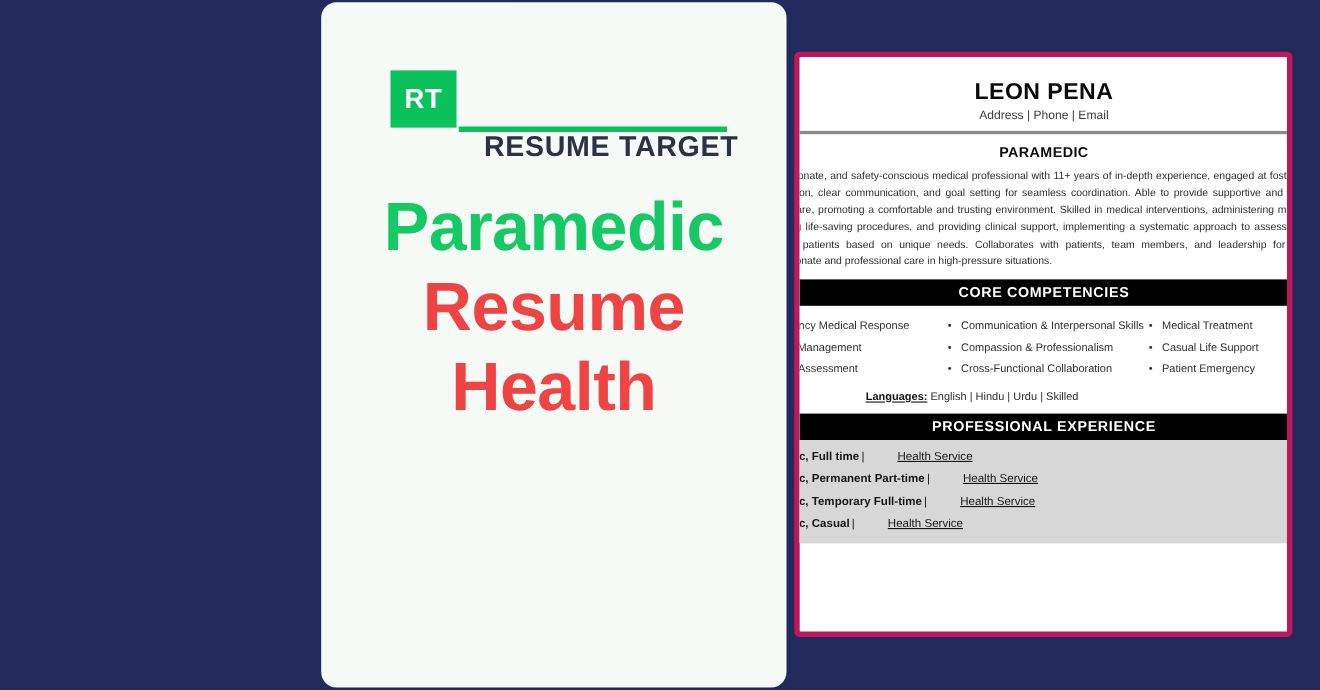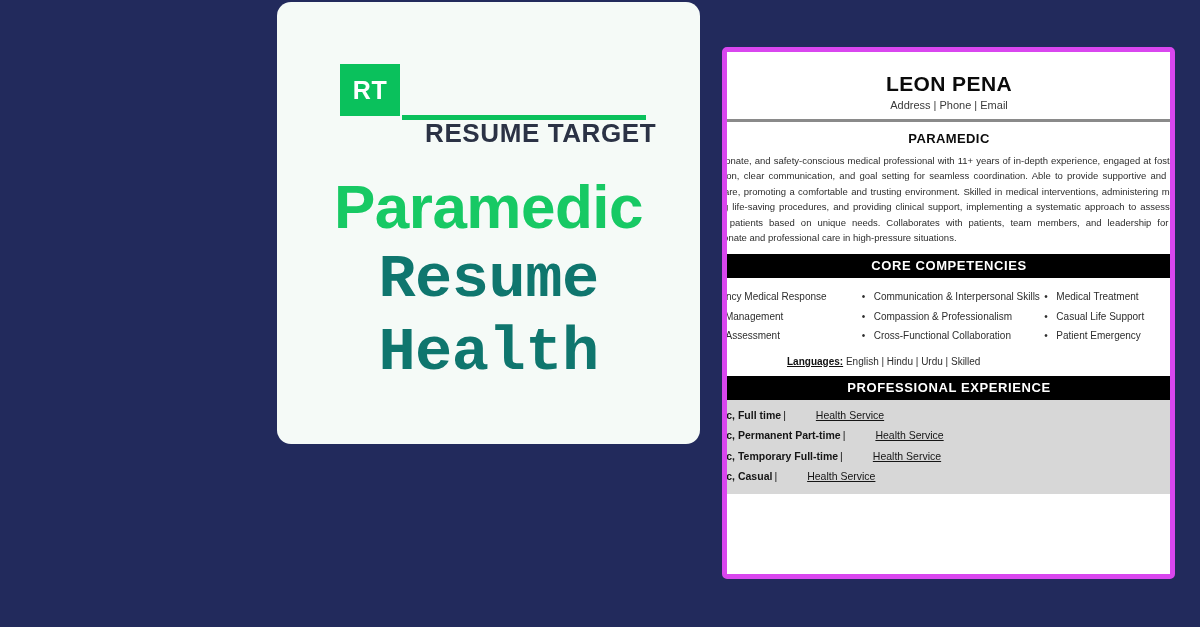--- a/index.html
+++ b/index.html
@@ -12,24 +12,24 @@
     height: 627px;
     overflow: hidden;
     background: #222a5c;
     font-family: "Liberation Sans", sans-serif;
     position: relative;
   }
 
   
   #promo-card {
     position: absolute;
-    left: 277px;
+    left: 292px;
     top: 2px;
     width: 423px;
-    height: 442px;
+    height: 623px;
     background: #f5faf7;
     border-radius: 14px;
   }
 
   #brand-row {
     position: absolute;
     left: 63px;
     top: 62px;
     width: 306px;
     height: 56px;
@@ -80,31 +80,31 @@
     text-align: center;
     line-height: 1.18;
   }
   #promo-title .line {
     display: block;
     font-size: 62px;
     font-weight: 700;
     letter-spacing: -0.5px;
   }
   #promo-title .line-green { color: #17c964; }
-  #promo-title .line-dark  { color: #0f766e; font-family: Liberation Mono, monospace; }
+  #promo-title .line-dark  { color: #ef4444; }
 
   
   #resume-card {
     position: absolute;
     left: 722px;
     top: 47px;
     width: 453px;
     height: 532px;
     background: #ffffff;
-    border: 5px solid #d946ef;
+    border: 5px solid #be185d;
     border-radius: 5px;
     overflow: hidden;
     box-sizing: border-box;
   }
   
   #resume-doc {
     position: absolute;
     left: -58px;
     top: 0;
     width: 560px;

